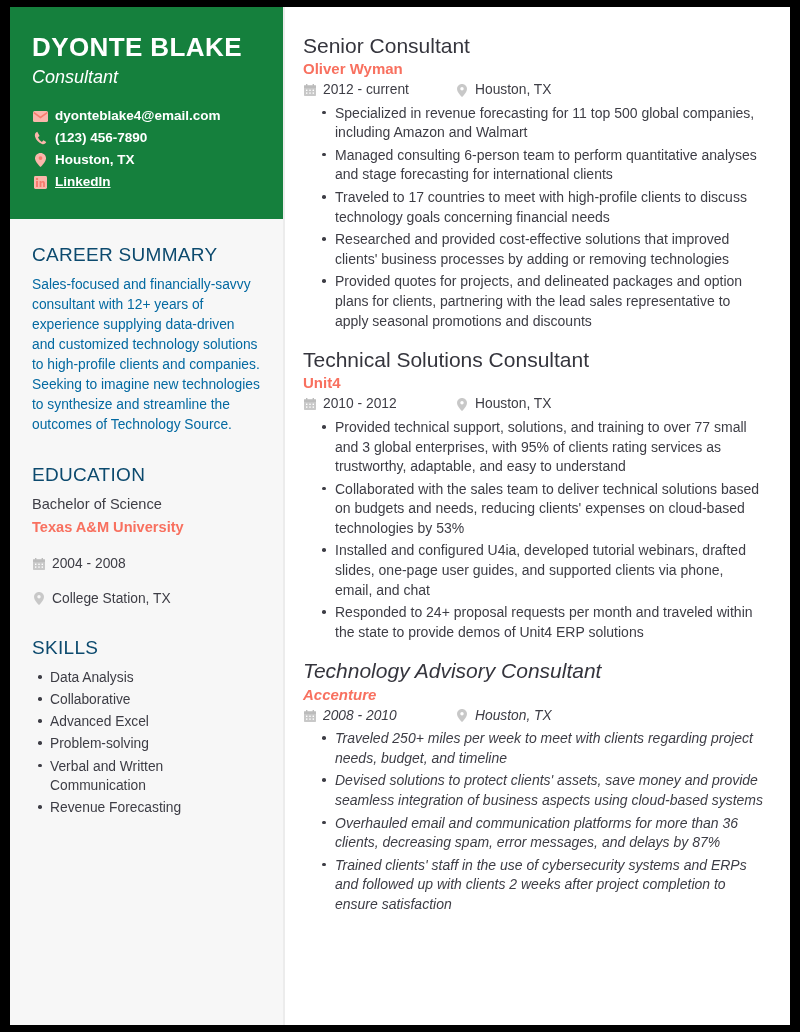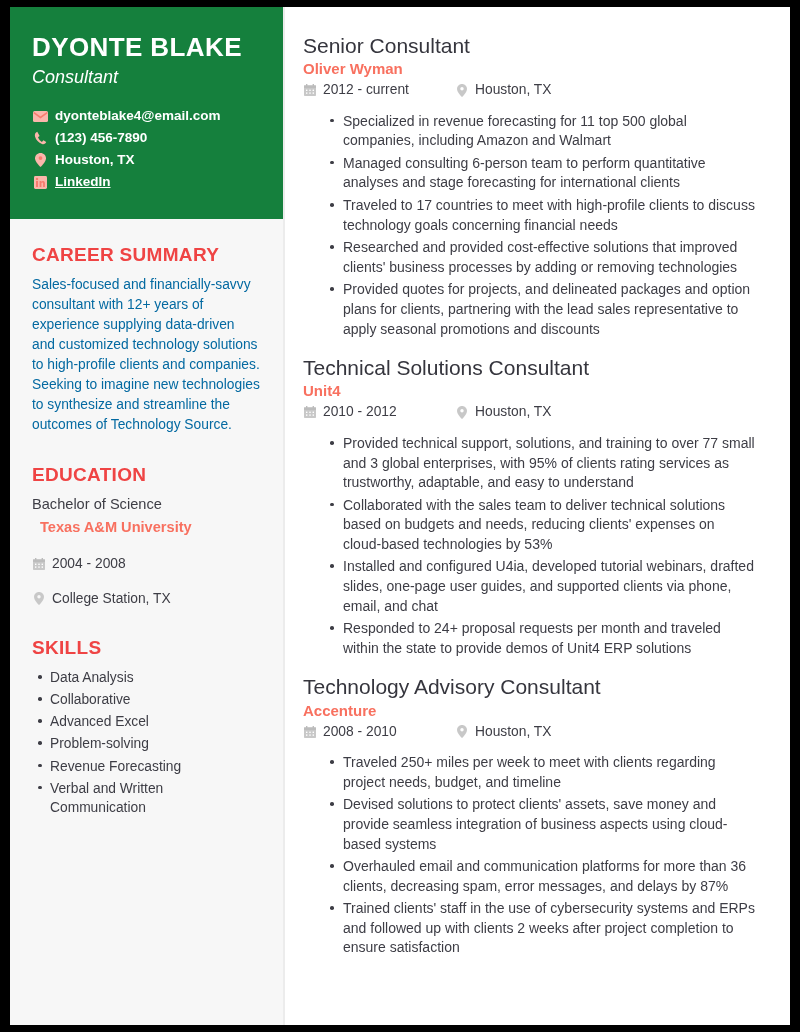--- a/index.html
+++ b/index.html
@@ -101,22 +101,22 @@
   }
 
   .side-section {
     padding: 0 22px;
     box-sizing: border-box;
   }
   .side-section.first { margin-top: 26px; }
 
   .side-head {
     font-size: 19px;
-    font-weight: bold;
-    color: #ef4444;
+    font-weight: normal;
+    color: #0c4a6e;
     letter-spacing: 0.3px;
     margin: 0 0 9px 0;
     line-height: 1.1;
   }
   .side-head.spaced { margin-top: 30px; }
 
   .summary-text {
     font-size: 13.8px;
     color: #0369a1;
     line-height: 1.45;
@@ -127,21 +127,21 @@
     font-size: 14.6px;
     color: #3d3d45;
     line-height: 1.42;
     margin: 0;
   }
   .edu-school {
     font-size: 14.6px;
     font-weight: bold;
     color: #f8705f;
     line-height: 1.45;
-    margin: 2px 0 2px 8px;
+    margin: 2px 0 2px 0;
   }
   .meta-row {
     display: flex;
     align-items: center;
     margin-top: 16px;
     min-height: 19px;
   }
   .meta-row .ic {
     width: 13px;
     flex: 0 0 13px;
@@ -197,21 +197,21 @@
   .main-head {
     font-size: 19.5px;
     font-weight: bold;
     color: #1e1e24;
     letter-spacing: 0.3px;
     margin: 0 0 7px 0;
     line-height: 1.1;
   }
 
   .job { margin-bottom: 16px; }
-  .job:last-child { margin-bottom: 0; }
+  .job:last-child { margin-bottom: 0; font-style: italic; }
 
   .job-title {
     font-size: 21px;
     font-weight: normal;
     color: #35353d;
     line-height: 1.2;
     margin: 0 0 1px 0;
   }
   .job-company {
     font-size: 15px;
@@ -245,21 +245,21 @@
     justify-content: center;
   }
   .job-meta .ic svg { display: block; }
   .job-meta .mtxt {
     font-size: 13.8px;
     color: #3d3d45;
     line-height: 1.3;
   }
 
   .bullets {
-    margin: 12px;
+    margin: 4px;
     padding: 0 0 0 28px;
     list-style: none;
   }
   .bullets li {
     font-size: 14px;
     color: #3d3d45;
     line-height: 1.4;
     position: relative;
     margin-bottom: 3px;
   }
@@ -364,22 +364,22 @@
         </div>
       </section>
 
       <section class="side-section">
         <h2 class="side-head spaced">SKILLS</h2>
         <ul class="skill-list">
           <li>Data Analysis</li>
           <li>Collaborative</li>
           <li>Advanced Excel</li>
           <li>Problem-solving</li>
+          <li>Verbal and Written Communication</li>
           <li>Revenue Forecasting</li>
-          <li>Verbal and Written Communication</li>
         </ul>
       </section>
 
     </aside>
 
     <div class="divider"></div>
 
     <main class="main">
 
       <section class="job">

